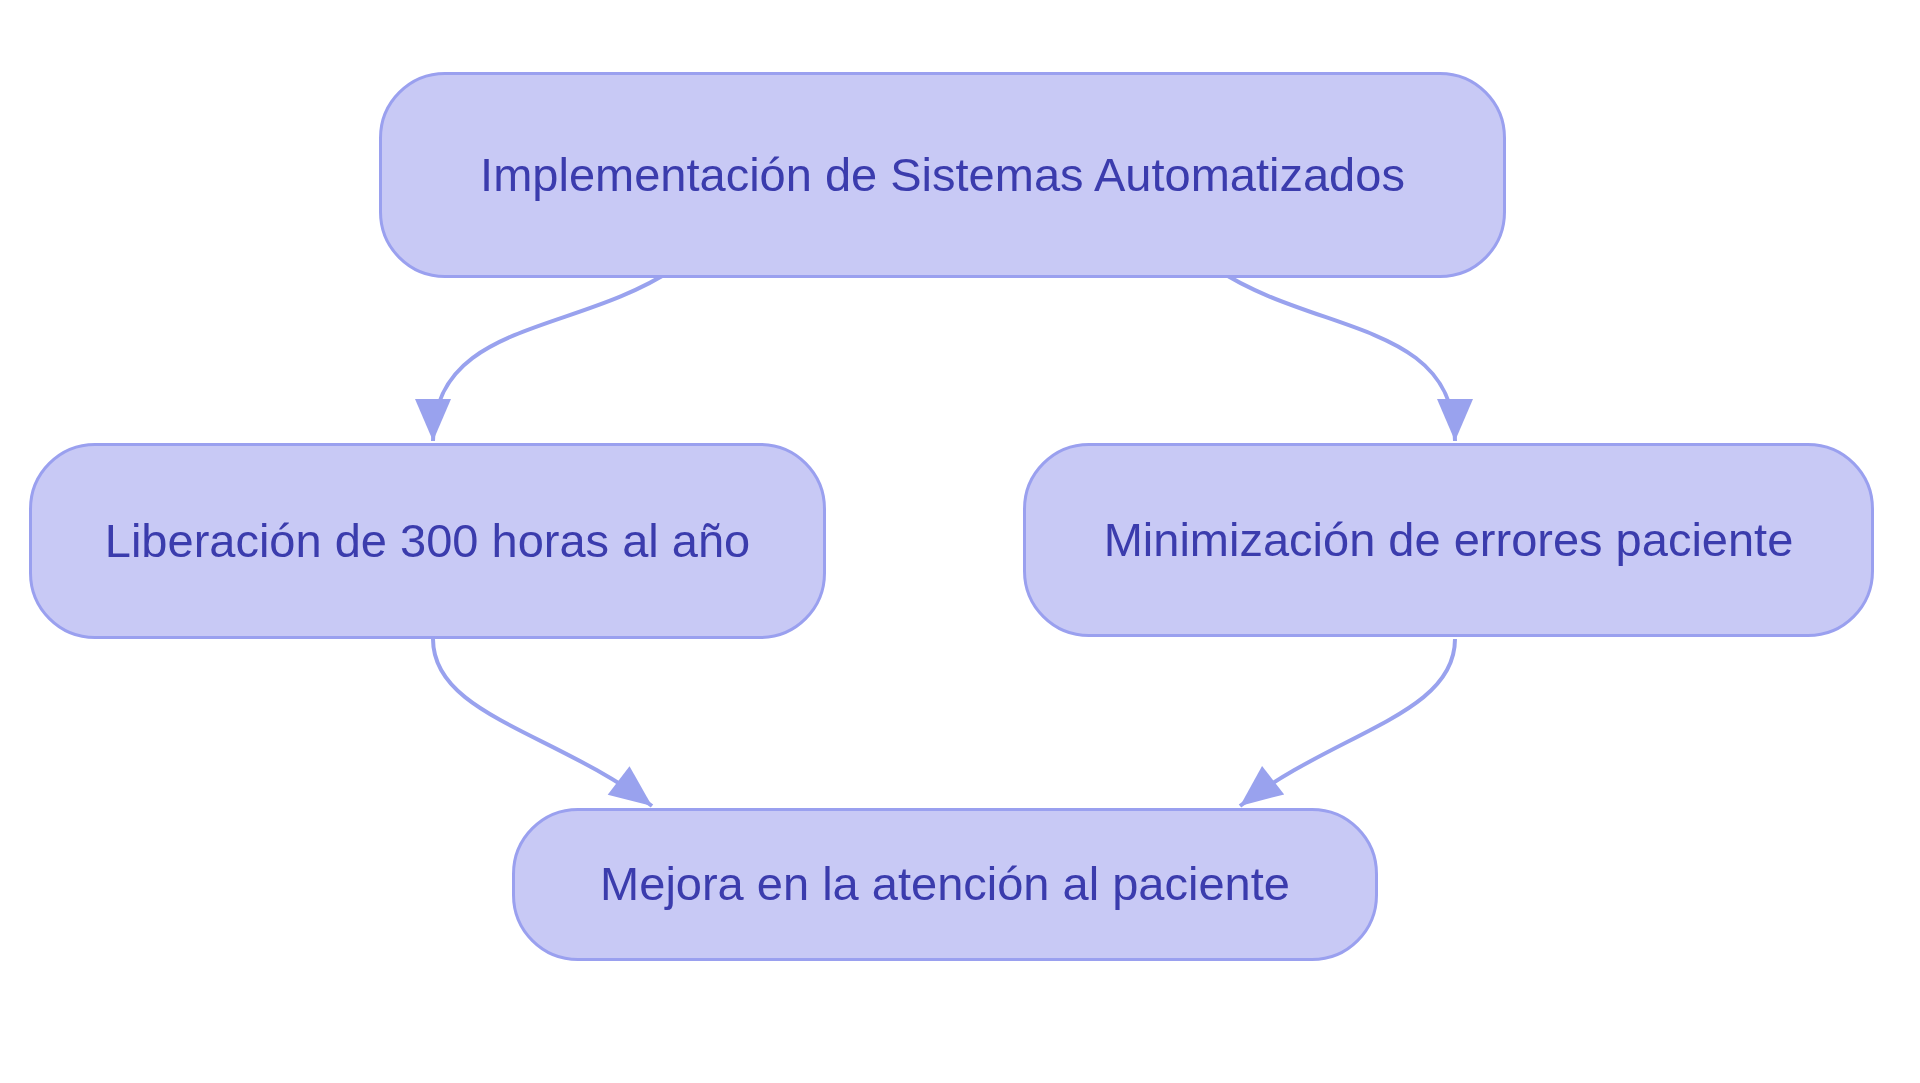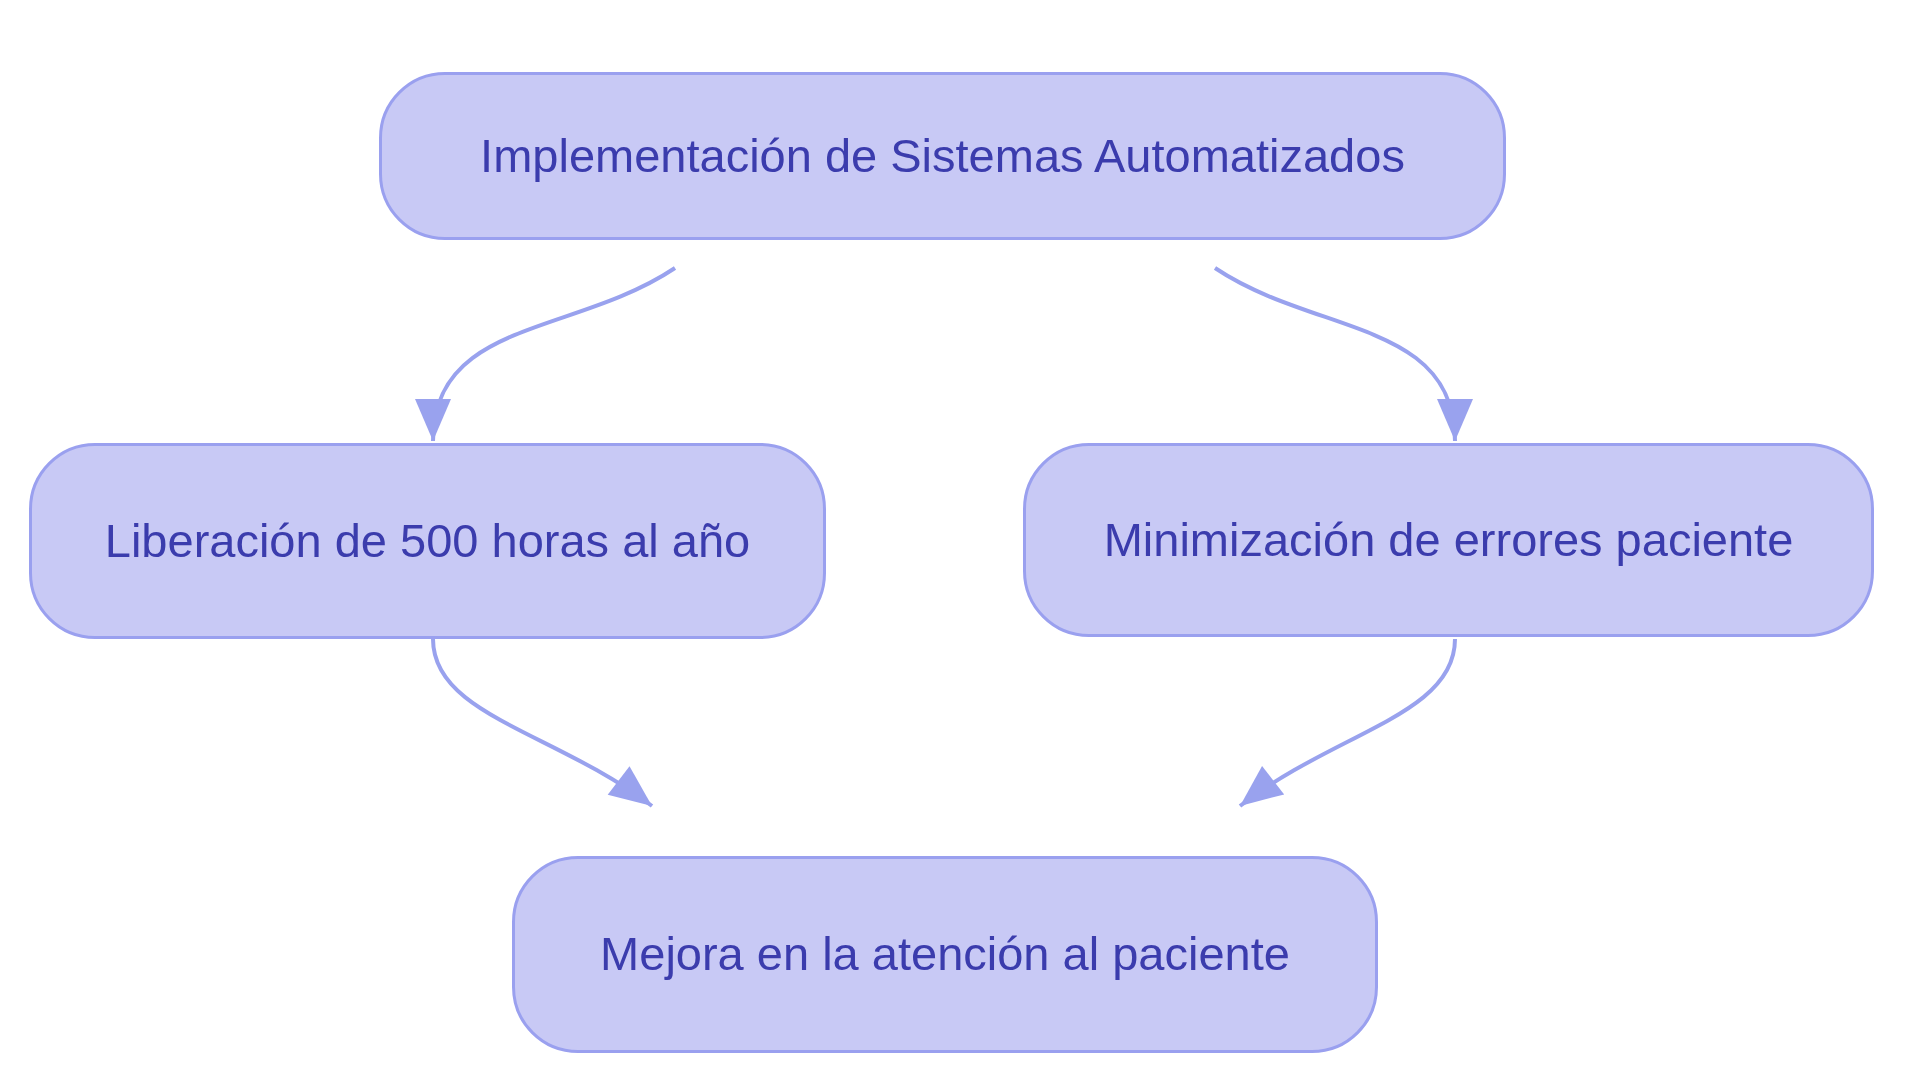--- a/index.html
+++ b/index.html
@@ -59,26 +59,26 @@
       </marker>
     </defs>
     <g id="edges">
         <path d="M 675 268 C 575 335, 433 320, 433 441" class="edge-path" marker-end="url(#arrowhead)"></path>
         <path d="M 1215 268 C 1315 335, 1455 320, 1455 441" class="edge-path" marker-end="url(#arrowhead)"></path>
         <path d="M 433 639 C 433 715, 555 732, 652 806" class="edge-path" marker-end="url(#arrowhead)"></path>
         <path d="M 1455 639 C 1455 715, 1335 732, 1240 806" class="edge-path" marker-end="url(#arrowhead)"></path>
       </g>
   </svg>
   <div id="nodes">
-      <div class="flow-node" style="left: 379px; top: 72px; width: 1127px; height: 168px;">
+      <div class="flow-node" style="left: 379px; top: 72px; width: 1127px; height: 206px;">
         <span class="node-label">Implementación de Sistemas Automatizados</span>
       </div>
       <div class="flow-node" style="left: 29px; top: 443px; width: 797px; height: 196px;">
-        <span class="node-label">Liberación de 500 horas al año</span>
+        <span class="node-label">Liberación de 300 horas al año</span>
       </div>
       <div class="flow-node" style="left: 1023px; top: 443px; width: 851px; height: 194px;">
         <span class="node-label">Minimización de errores paciente</span>
       </div>
-      <div class="flow-node" style="left: 512px; top: 808px; width: 866px; height: 197px; margin-top: 48px;">
+      <div class="flow-node" style="left: 512px; top: 808px; width: 866px; height: 153px;">
         <span class="node-label">Mejora en la atención al paciente</span>
       </div>
     </div>
 </div>
 
 </body></html>

